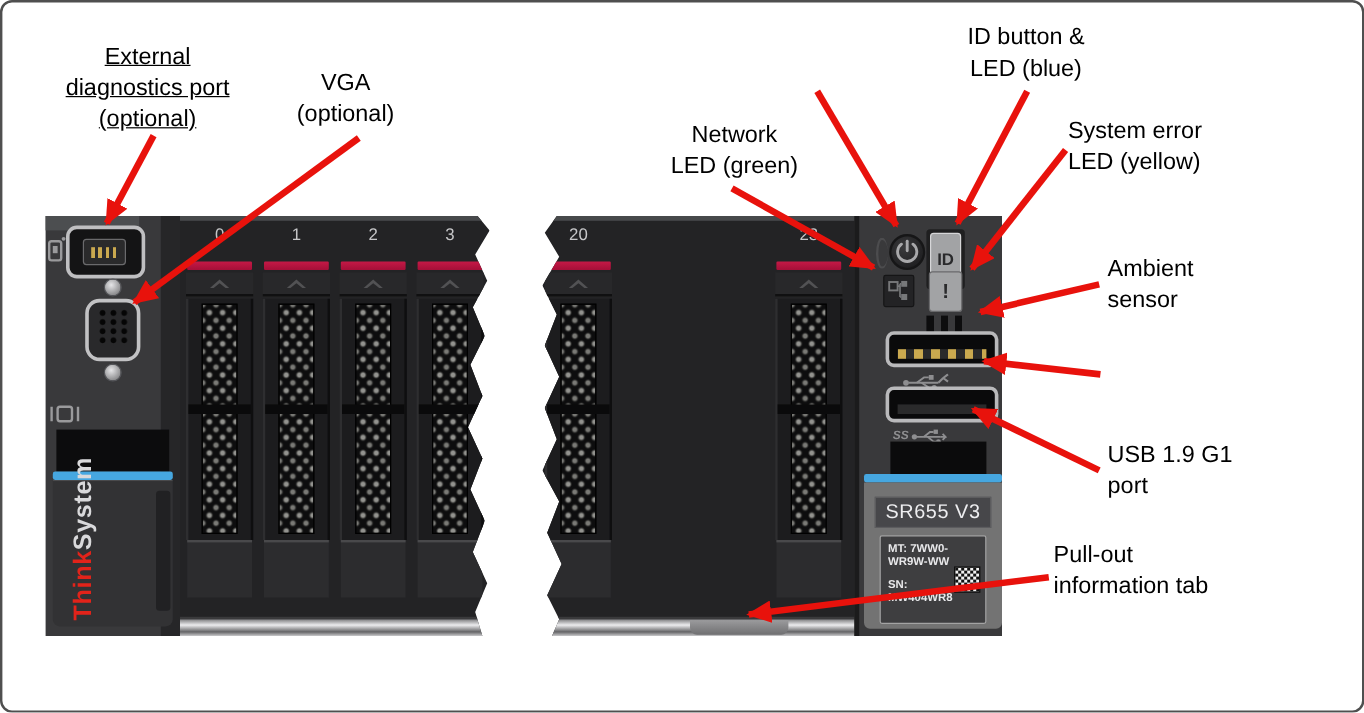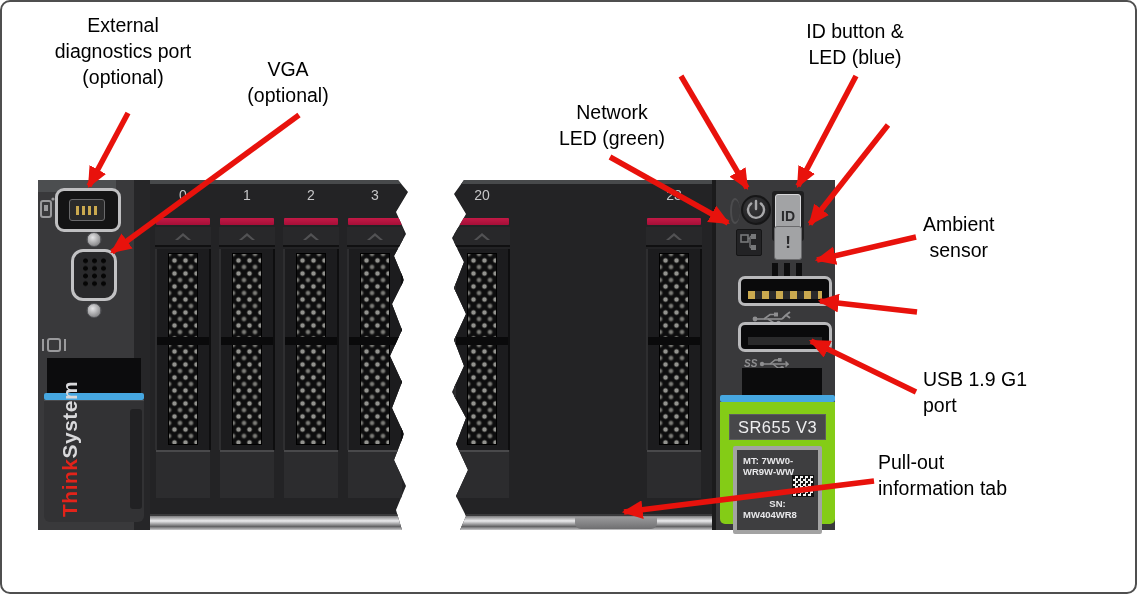--- a/index.html
+++ b/index.html
@@ -90,45 +90,47 @@
       background:repeating-linear-gradient(90deg,#0d0d0e 0 6px,#39393b 6px 12px); }
   .usb-port { position:absolute; left:22px; width:94px; height:30px; background:#0a0a0b; border:3px solid #b9b9bb; border-radius:7px; }
   .usb-port.u2 { top:96px; } .usb-port.u3 { top:142px; }
   .usb-port .tongue { position:absolute; left:7px; right:7px; bottom:4px; height:8px; background:#2a2a2b; }
   .usb-port.u2 .tongue { background:repeating-linear-gradient(90deg,#caa94f 0 7px,#2a2a2b 7px 14px); }
   .usb-ico { position:absolute; left:36px; top:131px; }
   .ss-ico { position:absolute; left:28px; top:177px; color:#8e8e90; font-size:10px; font-style:italic; font-weight:bold;
       display:flex; align-items:center; gap:2px; }
   .cp-recess { position:absolute; left:26px; top:188px; width:80px; height:27px; background:#0b0b0c; }
   .cp-blue { position:absolute; left:4px; top:215px; width:115px; height:7px; background:var(--blue,#46a7e0); border-radius:2px; }
-  .info-tab { position:absolute; left:4px; top:222px; width:115px; height:122px; background:#84cc16; border-radius:0 0 5px 5px; }
+  .info-tab { position:absolute; left:4px; top:222px; width:115px; height:122px; background:#737373; border-radius:0 0 5px 5px; }
   .model-band { position:absolute; left:9px; top:12px; right:9px; height:26px; background:#47474a; border:1px solid #5c5c5e;
       color:#eeeef0; font-size:16.5px; display:flex; align-items:center; justify-content:center; letter-spacing:.5px; }
-  .svc-label { position:absolute; left:13px; top:44px; right:13px; height:88px; background:#3e3e40; border:4px solid #a3a3a3; border-radius:2px;
+  .svc-label { position:absolute; left:13px; top:44px; right:13px; height:74px; background:#3e3e40; border:1px solid #a3a3a3; border-radius:2px;
       color:#e8e8ea; font-size:9.5px; font-weight:bold; line-height:11px; padding:5px 6px; }
   .svc-label .qr { position:absolute; right:5px; top:26px; width:20px; height:20px;
       background:repeating-conic-gradient(#f2f2f2 0% 25%, #111 0% 50%) 0 0/5px 5px; outline:1px solid #111; }
-  .svc-label .sn { margin-top:21px;text-align:center; }
+  .svc-label .sn { margin-top:8px; }
 </style>
 </head>
 <body>
 
 <div class="scene">
   <div class="frame"></div>
 
-  <div class="label center" style="left:123px; top:12px;">External
+  <div class="label center" style="left:123px; top:34px;text-decoration:underline;">External
 diagnostics port
 (optional)</div>
   <div class="label center" style="left:288px; top:56px;">VGA
 (optional)</div>
   <div class="label center" style="left:855px; top:18px;">ID button &amp;
 LED (blue)</div>
   <div class="label center" style="left:612px; top:99px;">Network
 LED (green)</div>
-  <div class="label" style="left:923px; top:211px;text-align:center;">Ambient
+  <div class="label" style="left:890px; top:96px;">System error
+LED (yellow)</div>
+  <div class="label" style="left:923px; top:211px;">Ambient
 sensor</div>
   <div class="label" style="left:923px; top:366px;">USB 1.9 G1
 port</div>
   <div class="label" style="left:878px; top:449px;">Pull-out
 information tab</div>
 
   <div class="left-panel">
     <div class="ear"></div>
     <div class="edge"></div>
     <svg class="diag-icon" width="15" height="22" viewBox="0 0 15 22">

